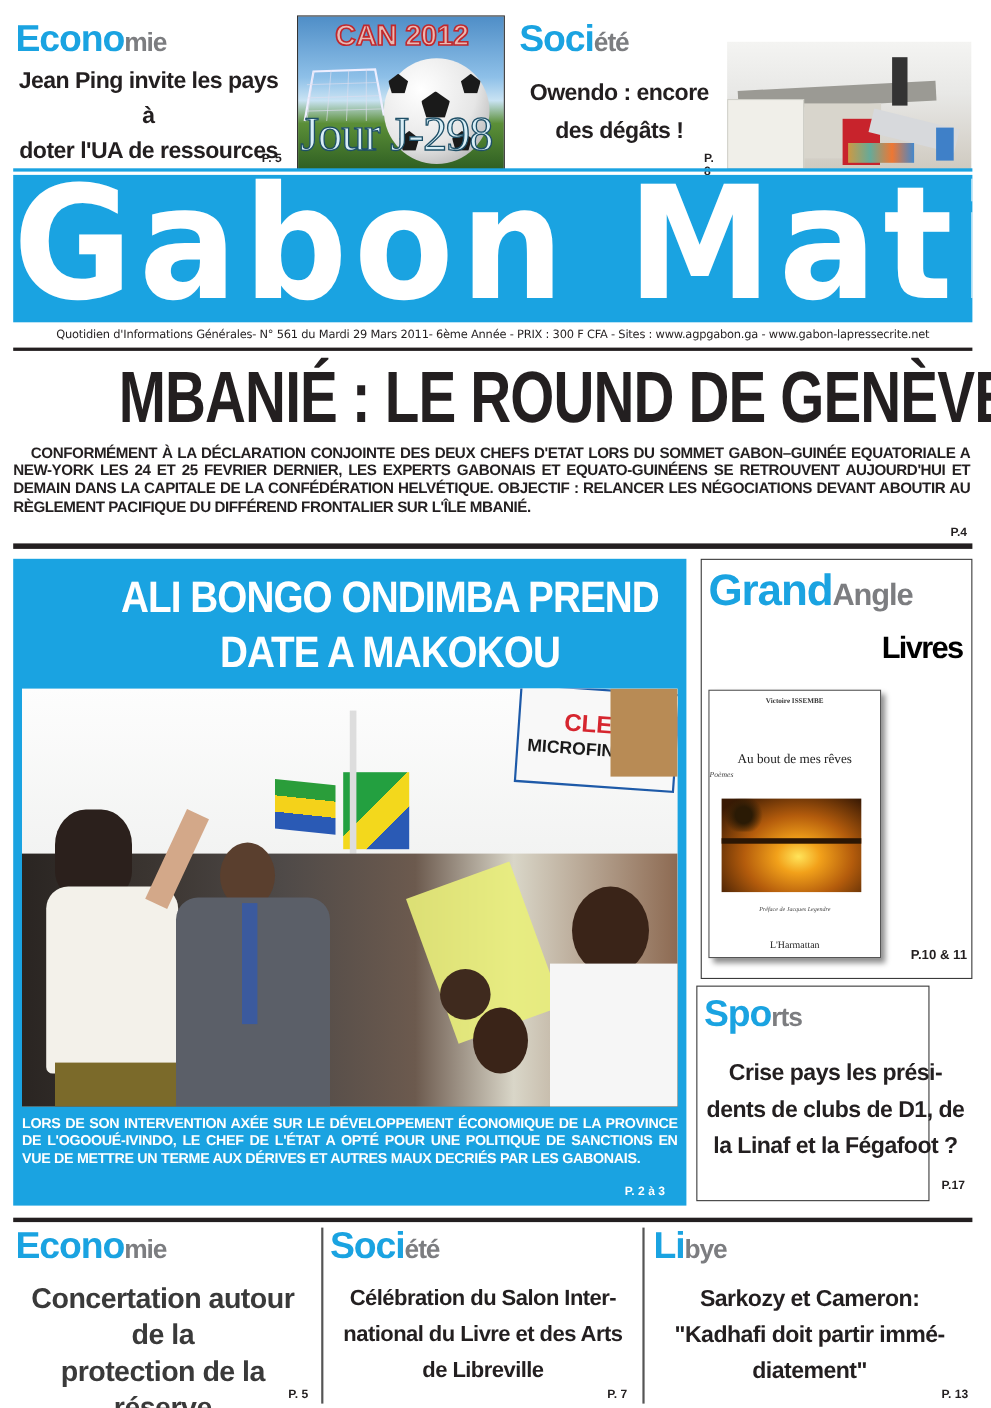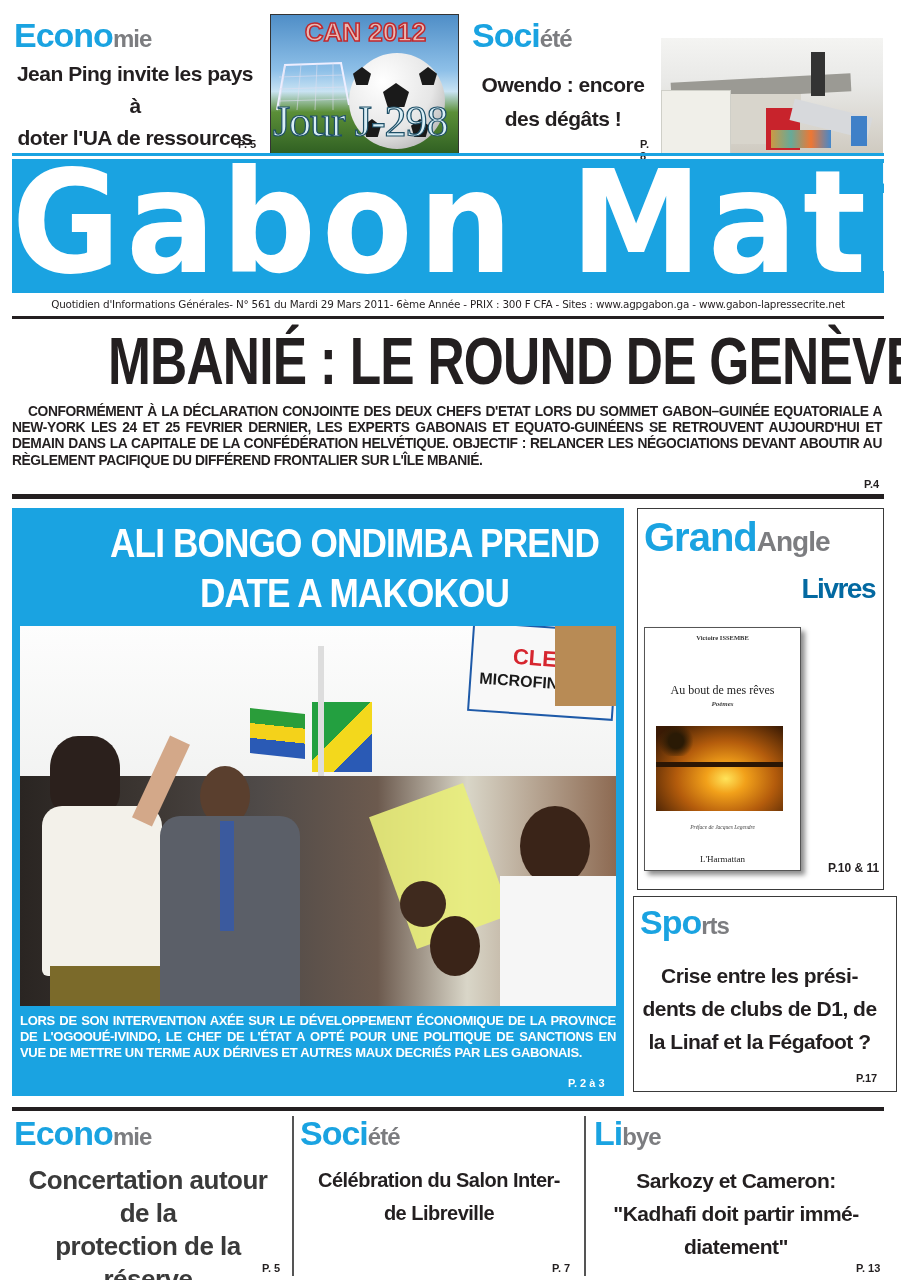--- a/index.html
+++ b/index.html
@@ -120,42 +120,42 @@
     <div class="abs" style="left:380px;top:255px;width:46px;height:46px;border-radius:50%;background:#3f2a1e;"></div>
   </div>
   <div class="abs" style="left:8px;top:505px;width:596px;font-family:'Liberation Sans',sans-serif;font-weight:bold;font-size:13px;line-height:16.2px;color:#ffffff;text-align:justify;letter-spacing:-0.3px;">LORS DE SON INTERVENTION AXÉE SUR LE DÉVELOPPEMENT ÉCONOMIQUE DE LA PROVINCE DE L'OGOOUÉ-IVINDO, LE CHEF DE L'ÉTAT A OPTÉ POUR UNE POLITIQUE DE SANCTIONS EN VUE DE METTRE UN TERME AUX DÉRIVES ET AUTRES MAUX DECRIÉS PAR LES GABONAIS.</div>
   <div class="page-ref abs" style="left:556px;top:569px;font-size:11px;color:#ffffff;">P. 2 à 3</div>
 </div>
 
 <div class="abs boxed" style="left:637px;top:508px;width:247px;height:382px;">
   <div class="rubric abs" style="left:6px;top:6px;">
     <span class="blue" style="font-size:40px;">Grand</span><span class="grey" style="font-size:28px;">Angle</span>
   </div>
-  <div class="abs" style="right:8px;top:64px;font-family:'Liberation Sans',sans-serif;font-weight:bold;font-size:28px;color:#0369a1;letter-spacing:-1.5px;">Livres</div>
+  <div class="abs" style="right:8px;top:64px;font-family:'Liberation Sans',sans-serif;font-weight:bold;font-size:28px;color:#000000;letter-spacing:-1.5px;">Livres</div>
 
   <div class="abs" style="left:6px;top:118px;width:157px;height:244px;background:#fff;border:1px solid #555;box-shadow:4px 4px 5px rgba(0,0,0,0.45);">
     <div class="abs" style="left:0;top:6px;width:155px;text-align:center;font-family:'Liberation Serif',serif;font-weight:bold;font-size:6.5px;color:#333;">Victoire ISSEMBE</div>
     <div class="abs" style="left:0;top:55px;width:155px;text-align:center;font-family:'Liberation Serif',serif;font-size:12px;color:#222;">Au bout de mes rêves</div>
-    <div class="abs" style="left:0;top:72px;width:155px;text-align:center;font-family:'Liberation Serif',serif;font-style:italic;font-size:7px;color:#444;font-weight:bold;">Poèmes</div>
+    <div class="abs" style="left:0;top:72px;width:155px;text-align:left;font-family:'Liberation Serif',serif;font-style:italic;font-size:7px;color:#444;">Poèmes</div>
     <div class="abs" style="left:11px;top:98px;width:127px;height:85px;background:radial-gradient(ellipse at 55% 62%,#ffe45a 0%,#f2a11a 20%,#b45c0c 50%,#3a1a04 90%);">
       <div class="abs" style="left:0;top:36px;width:127px;height:5px;background:#2b1604;"></div>
       <div class="abs" style="left:0;top:0;width:40px;height:30px;background:radial-gradient(circle,#2a1a05 30%,transparent 70%);"></div>
     </div>
     <div class="abs" style="left:0;top:196px;width:155px;text-align:center;font-family:'Liberation Serif',serif;font-style:italic;font-size:5.5px;color:#444;">Préface de Jacques Legendre</div>
     <div class="abs" style="left:0;top:226px;width:155px;text-align:center;font-family:'Liberation Serif',serif;font-size:9px;color:#222;">L'Harmattan</div>
   </div>
   <div class="page-ref abs" style="left:190px;top:352px;font-size:12px;">P.10 &amp; 11</div>
 </div>
 
-<div class="abs boxed" style="left:633px;top:896px;width:264px;height:196px;">
+<div class="abs boxed" style="left:633px;top:896px;width:212px;height:196px;">
   <div class="rubric abs" style="left:6px;top:6px;">
     <span class="blue">Spo</span><span class="grey">rts</span>
   </div>
   <div class="headline abs" style="left:0;top:62px;width:251px;font-size:21px;line-height:33px;">
-    <div>Crise entre les prési-</div>
+    <div>Crise pays les prési-</div>
     <div>dents de clubs de D1, de</div>
     <div>la Linaf et la Fégafoot ?</div>
   </div>
   <div class="page-ref abs" style="left:222px;top:175px;font-size:11px;">P.17</div>
 </div>
 
 <div class="abs black-rule" style="left:12px;top:1107px;width:872px;height:4px;"></div>
 
 <div class="abs" style="left:12px;top:1114px;width:280px;height:166px;">
   <div class="rubric abs" style="left:2px;top:0;">
@@ -169,20 +169,21 @@
   <div class="page-ref abs" style="left:250px;top:148px;font-size:11px;">P. 5</div>
 </div>
 <div class="abs" style="left:292px;top:1116px;width:1.5px;height:160px;background:#555;"></div>
 
 <div class="abs" style="left:296px;top:1114px;width:286px;height:166px;">
   <div class="rubric abs" style="left:4px;top:0;">
     <span class="blue">Soci</span><span class="grey">été</span>
   </div>
   <div class="headline abs" style="left:0;top:50px;width:286px;font-size:20px;line-height:33px;">
     <div>Célébration du Salon Inter-</div>
+    <div>national du Livre et des Arts</div>
     <div>de Libreville</div>
   </div>
   <div class="page-ref abs" style="left:256px;top:148px;font-size:11px;">P. 7</div>
 </div>
 <div class="abs" style="left:584px;top:1116px;width:1.5px;height:160px;background:#555;"></div>
 
 <div class="abs" style="left:588px;top:1114px;width:296px;height:166px;">
   <div class="rubric abs" style="left:6px;top:0;">
     <span class="blue">Li</span><span class="grey">bye</span>
   </div>

